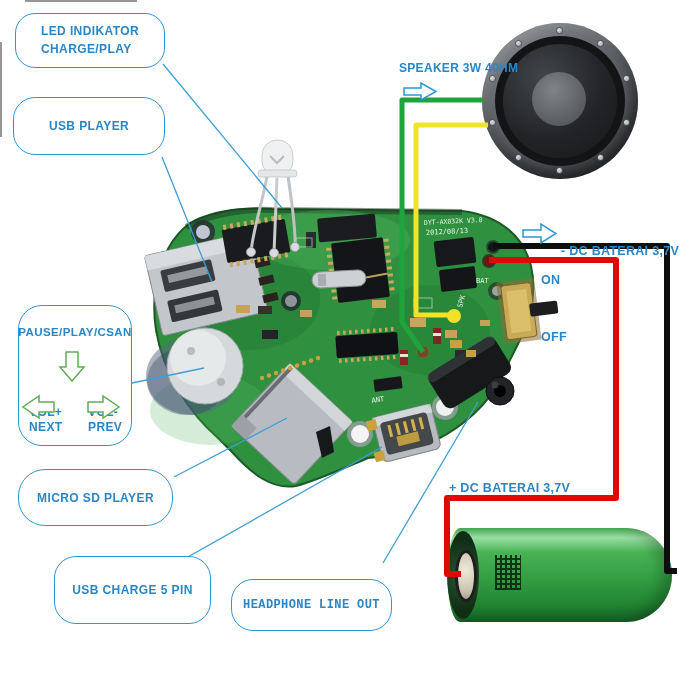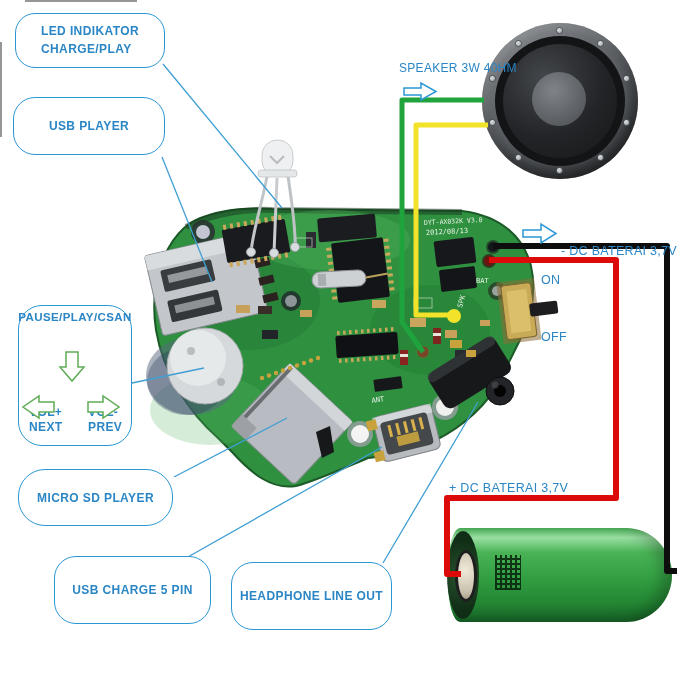--- a/index.html
+++ b/index.html
@@ -5,24 +5,24 @@
   html,body{margin:0;padding:0;background:#fff;}
   #stage{position:relative;width:700px;height:700px;background:#fff;overflow:hidden;
          font-family:"Liberation Sans",sans-serif;}
   
   .callout{position:absolute;background:#fff;border:1.6px solid var(--accent-blue,#2a97d4);
            border-radius:22px;color:var(--text-blue,#2b86c5);font-size:12px;font-weight:700;
            letter-spacing:.4px;display:flex;align-items:center;justify-content:center;
            text-align:center;z-index:6;box-sizing:border-box;}
   .callout .two-line{text-align:left;line-height:1.45;}
   
-  .flabel{position:absolute;color:var(--text-blue,#2b86c5);font-size:12.5px;font-weight:400;
+  .flabel{position:absolute;color:var(--text-blue,#2b86c5);font-size:12.5px;font-weight:700;
           letter-spacing:.3px;z-index:7;white-space:nowrap;}
   
-  #pause-box{flex-direction:column;justify-content:flex-start;padding-top:5px;font-size:11.5px;}
+  #pause-box{flex-direction:column;justify-content:flex-start;padding-top:20px;font-size:11.5px;}
   #pause-box .arrows{position:absolute;left:0;top:18px;}
   .volcol{position:absolute;top:99px;line-height:15px;font-size:12px;text-align:left;}
   
   #speaker{position:absolute;left:482px;top:23px;width:156px;height:156px;border-radius:50%;
            background:radial-gradient(circle at 40% 32%,#8d9195,#595d61 55%,#2e3134 100%);
            box-shadow:inset -4px -8px 14px rgba(0,0,0,.55), inset 3px 5px 8px rgba(255,255,255,.25);
            z-index:1;}
   .spk-ring{position:absolute;left:13px;top:13px;right:13px;bottom:13px;border-radius:50%;
             background:#131416;}
   .spk-cone{position:absolute;left:21px;top:21px;right:21px;bottom:21px;border-radius:50%;
@@ -309,21 +309,21 @@
   </div>
 
   <div class="callout" style="left:18px;top:469px;width:155px;height:57px;border-radius:27px;">
     <span>MICRO SD PLAYER</span>
   </div>
 
   <div class="callout" style="left:18px;top:556px;width:157px;height:68px;margin-left:36px;">
     <span>USB CHARGE 5 PIN</span>
   </div>
 
-  <div class="callout" style="left:231px;top:562px;width:161px;height:68px;">
+  <div class="callout" style="left:231px;top:579px;width:161px;height:52px;font-family:Liberation Mono, monospace;">
     <span>HEADPHONE LINE OUT</span>
   </div>
 
   <div class="flabel" style="left:399px;top:61px;font-size:12px;">SPEAKER 3W 40HM</div>
   <div class="flabel" style="left:561px;top:244px;">- DC BATERAI 3,7V</div>
   <div class="flabel" style="left:541px;top:273px;">ON</div>
   <div class="flabel" style="left:541px;top:330px;">OFF</div>
   <div class="flabel" style="left:449px;top:481px;">+ DC BATERAI 3,7V</div>
 
 </div>

